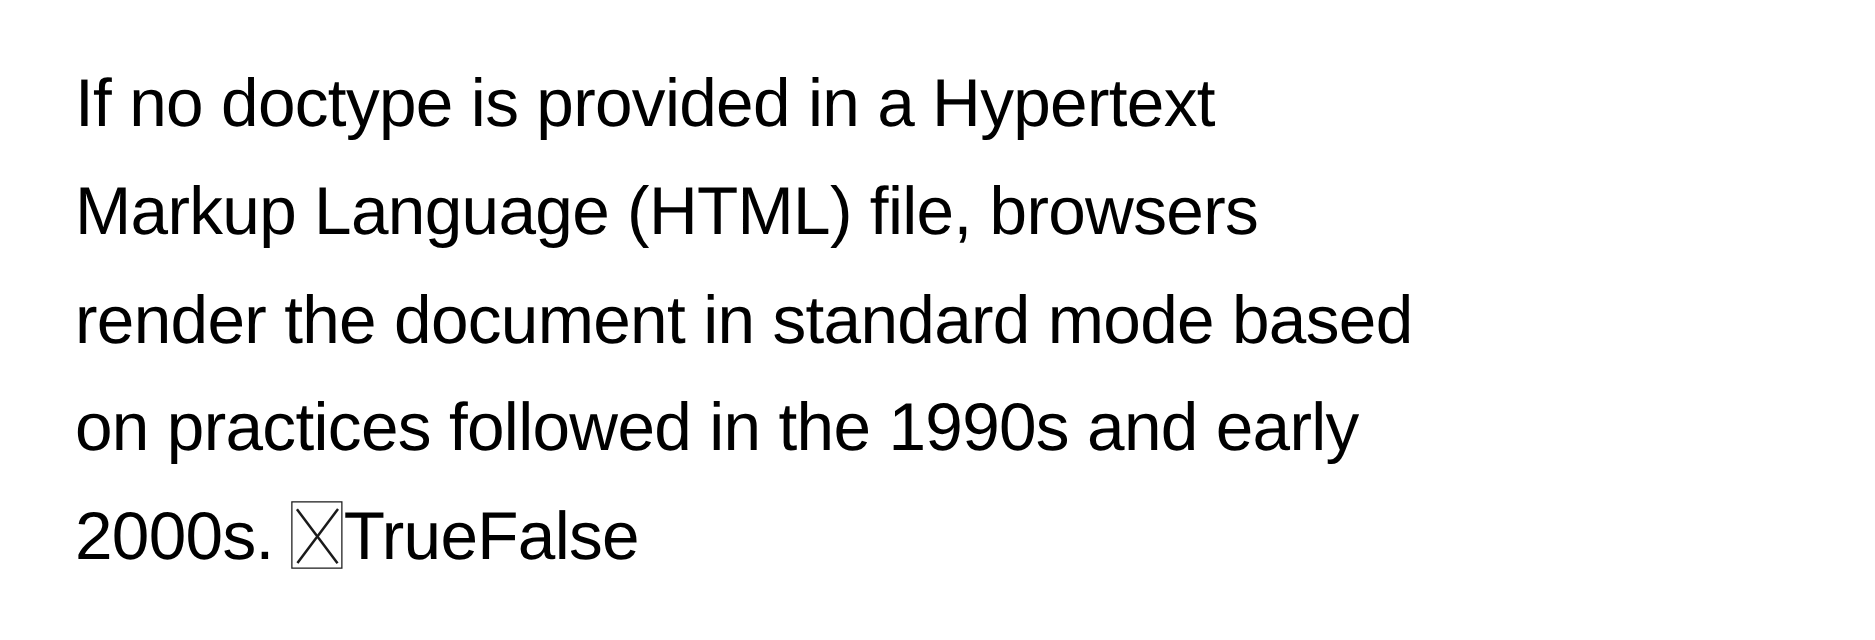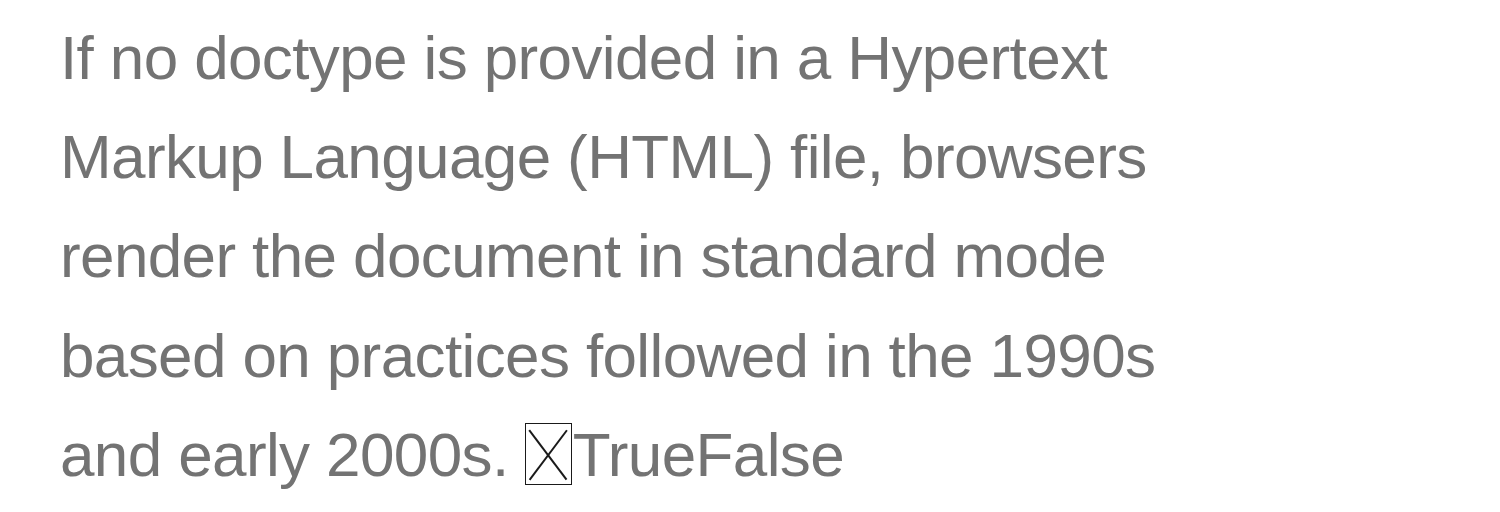--- a/index.html
+++ b/index.html
@@ -14,23 +14,23 @@
       font-family: -apple-system, BlinkMacSystemFont, "Segoe UI", Helvetica, Arial, sans-serif;
       display: flex;
       align-items: center;
       padding-left: 60px;
       padding-right: 60px;
     }
     .question-container {
       max-width: 1100px;
     }
     .question-text {
-      font-size: 62px;
+      font-size: 54px;
       line-height: 1.6;
-      color: #737373;
+      color: #000000;
       font-weight: 400;
       letter-spacing: -0.01em;
     }
     .missing-glyph {
       display: inline-block;
       width: 0.75em;
       height: 1em;
       border: 1.5px solid #1a1a1a;
       vertical-align: -0.15em;
       position: relative;

